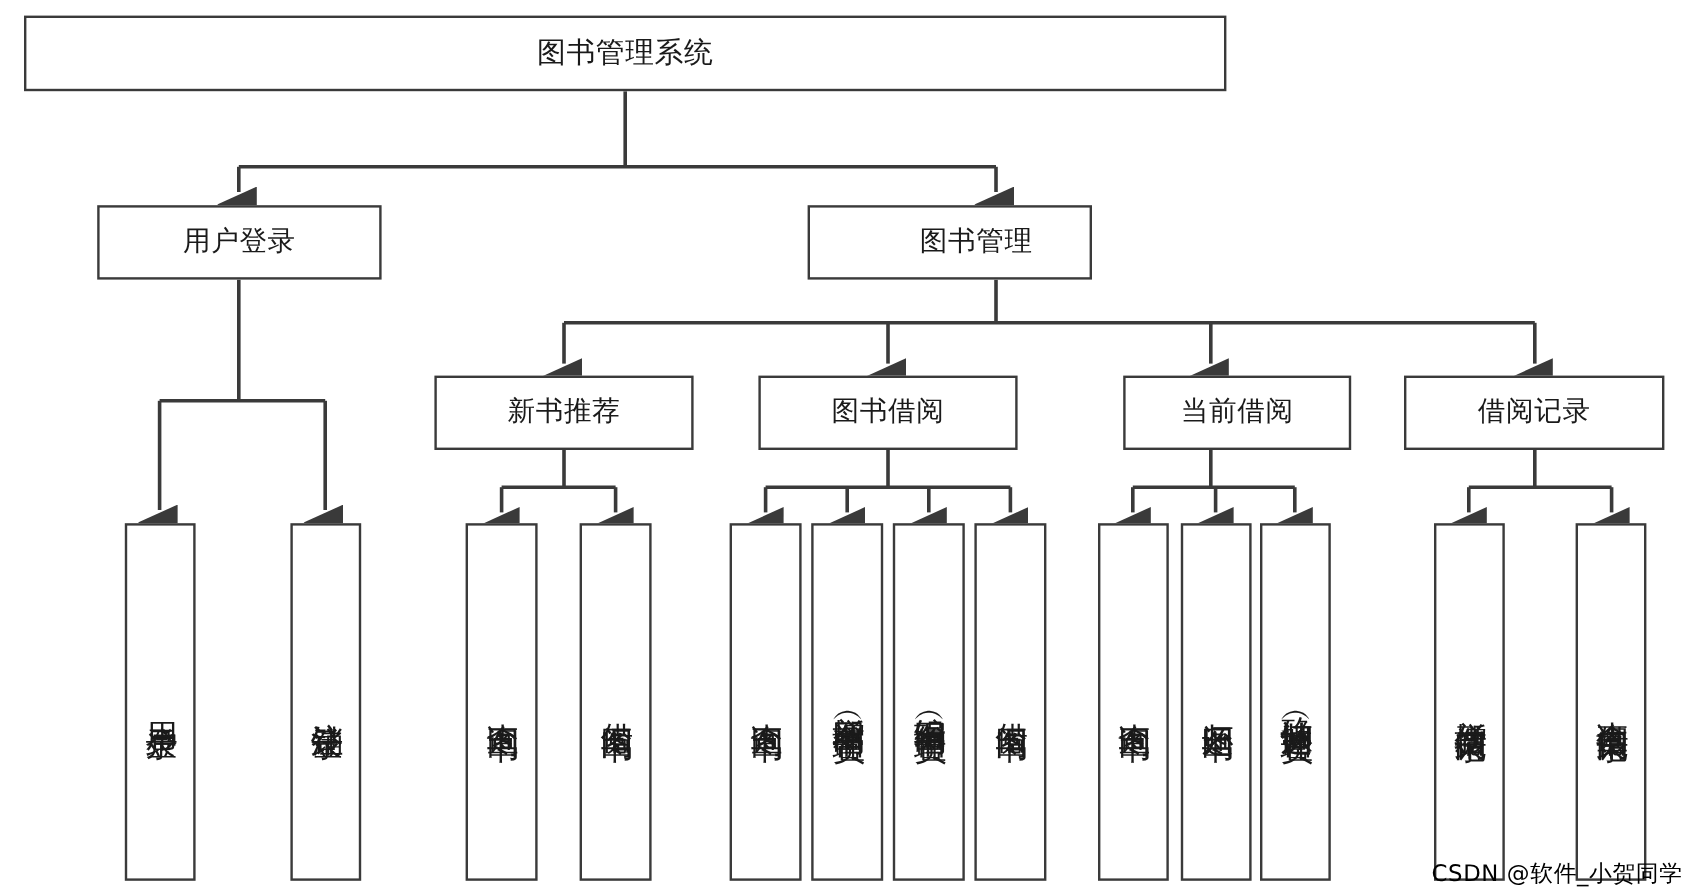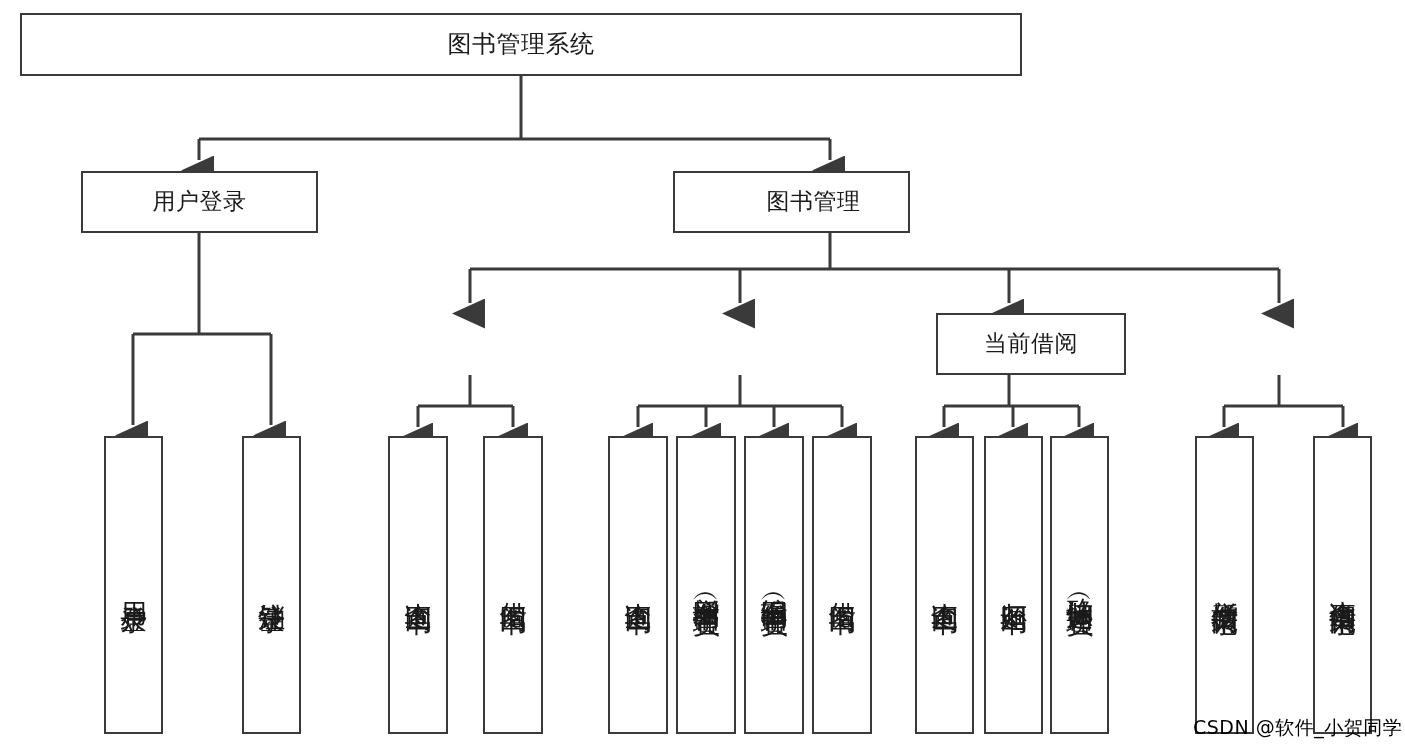--- a/index.html
+++ b/index.html
@@ -132,23 +132,32 @@
     <span class="node-label">图书管理系统</span>
   </div>
 
   <div class="node horizontal" style="left:81px; top:171px; width:237px; height:62px;">
     <span class="node-label">用户登录</span>
   </div>
   <div class="node horizontal" style="left:673px; top:171px; width:237px; height:62px;padding-left:44px;">
     <span class="node-label">图书管理</span>
   </div>
 
+  <div class="node horizontal" style="left:362px; top:313px; width:216px; height:62px;">
+    <span class="node-label">新书推荐</span>
+  </div>
+  <div class="node horizontal" style="left:632px; top:313px; width:216px; height:62px;">
+    <span class="node-label">图书借阅</span>
+  </div>
   <div class="node horizontal" style="left:936px; top:313px; width:190px; height:62px;">
     <span class="node-label">当前借阅</span>
   </div>
+  <div class="node horizontal" style="left:1170px; top:313px; width:217px; height:62px;">
+    <span class="node-label">借阅记录</span>
+  </div>
 
   <div class="node vertical" style="left:104px; top:436px; width:59px; height:298px;">
     <span class="node-label">用户登录</span>
   </div>
   <div class="node vertical" style="left:242px; top:436px; width:59px; height:298px;">
     <span class="node-label">注销登录</span>
   </div>
 
   <div class="node vertical" style="left:388px; top:436px; width:60px; height:298px;">
     <span class="node-label">查询图书</span>

